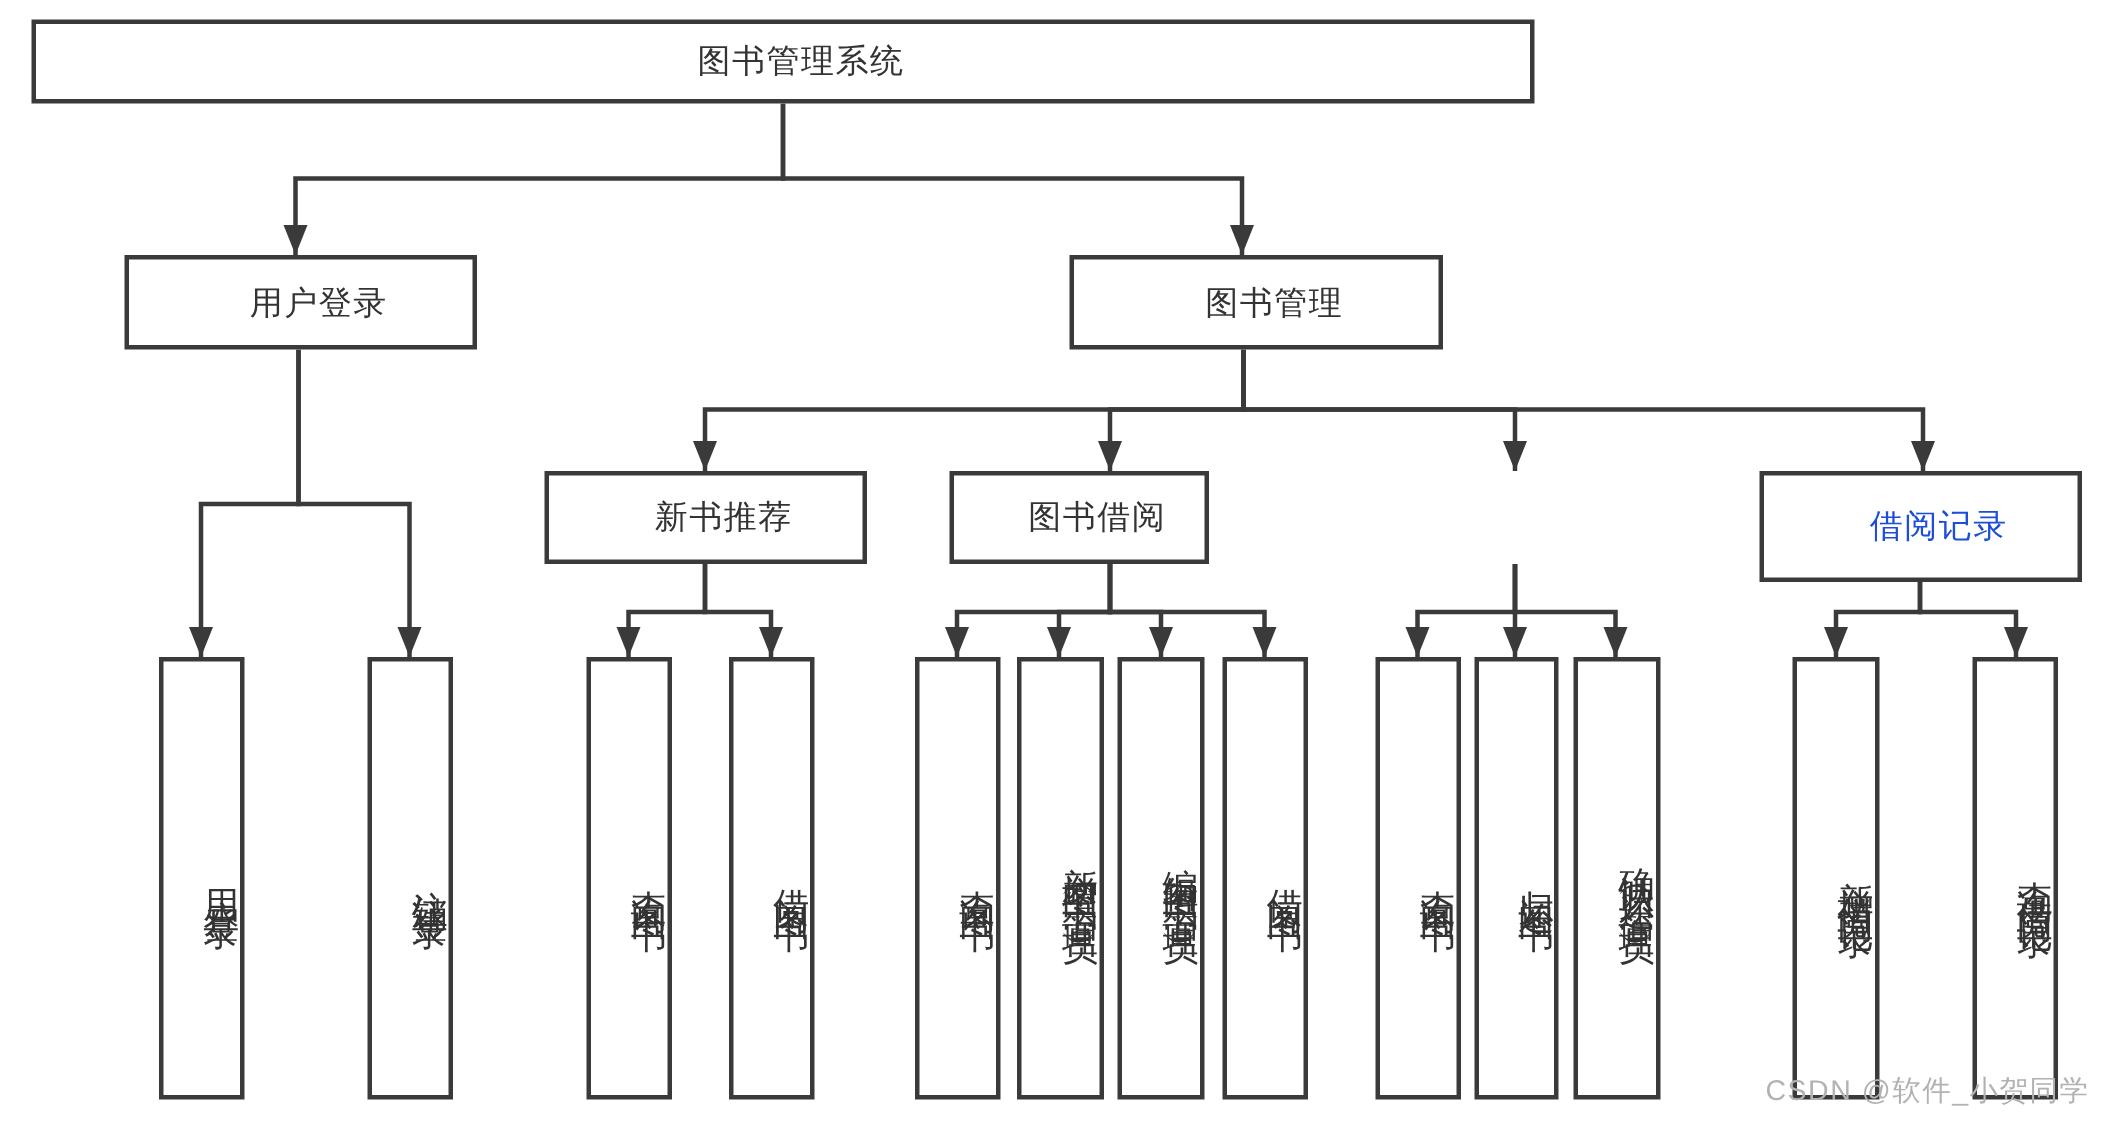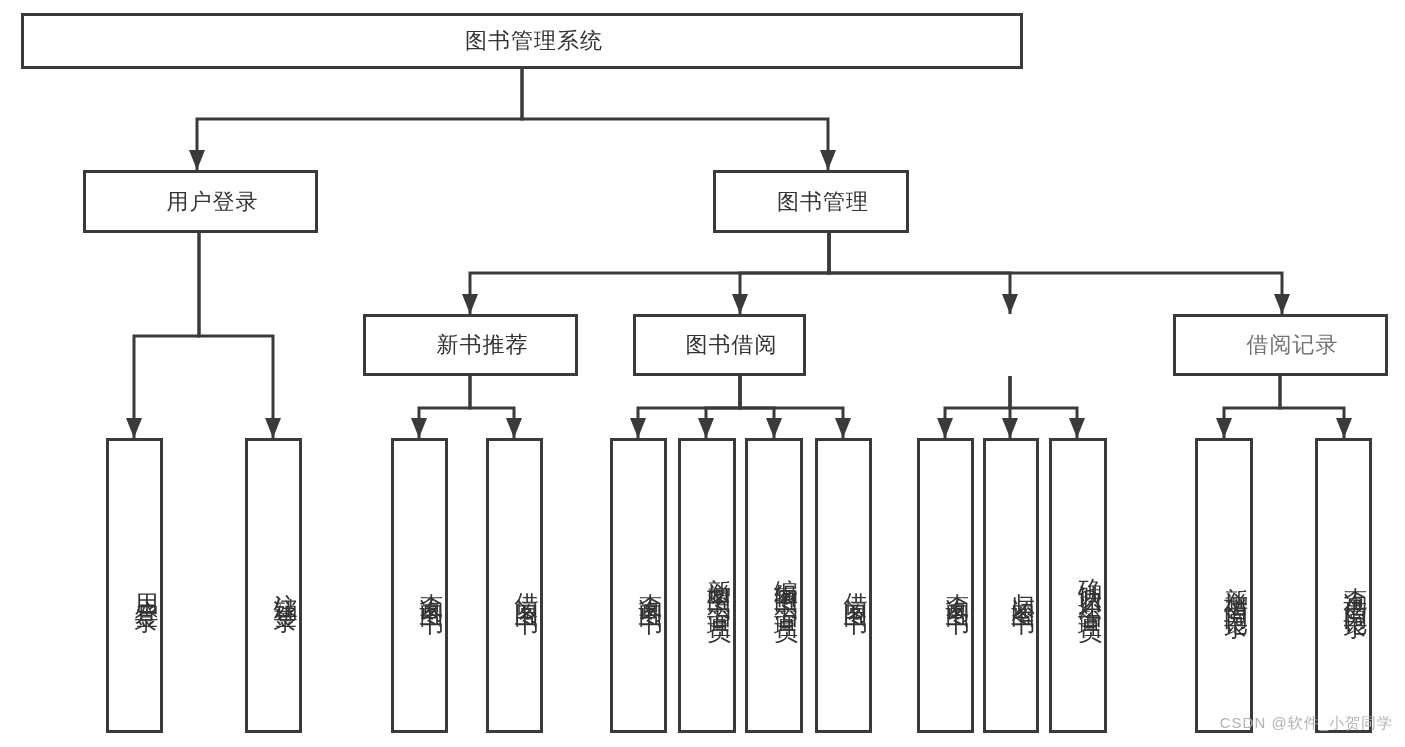--- a/index.html
+++ b/index.html
@@ -44,21 +44,21 @@
     writing-mode: vertical-rl;
     text-orientation: mixed;
     font-size: 24px;
     letter-spacing: 6px;
     line-height: 1;
   }
   #watermark {
     position: absolute;
     right: 12px;
     top: 714px;
-    font-size: 15px;
+    font-size: 19px;
     letter-spacing: 1px;
     z-index: 5;
     white-space: nowrap;
   }
 </style>
 </head>
 <body>
 
 <div id="canvas" style="background: rgb(255, 255, 255);">
   <svg id="edges-svg" width="1405" height="747" viewBox="0 0 1405 747" xmlns="http://www.w3.org/2000/svg">
@@ -98,24 +98,24 @@
       <polygon points="1069,418 1085,418 1077,438" fill="#3a3a3a"></polygon>
       <polyline points="1280,376 1280,408 1224,408 1224,438" fill="none" stroke="#3a3a3a" stroke-width="3"></polyline>
       <polygon points="1216,418 1232,418 1224,438" fill="#3a3a3a"></polygon>
       <polyline points="1280,376 1280,408 1344,408 1344,438" fill="none" stroke="#3a3a3a" stroke-width="3"></polyline>
       <polygon points="1336,418 1352,418 1344,438" fill="#3a3a3a"></polygon>
     </svg>
 
   <div id="watermark" style="color: rgb(178, 178, 178);">CSDN @软件_小贺同学</div>
 <div class="node horizontal" style="left: 21px; top: 13px; width: 1002px; height: 56px; border-color: rgb(58, 58, 58); background: rgb(255, 255, 255); color: rgb(51, 51, 51);">图书管理系统</div>
     <div class="node horizontal" style="left: 83px; top: 170px; width: 235px; height: 63px; border-color: rgb(58, 58, 58); background: rgb(255, 255, 255); color: rgb(51, 51, 51);">用户登录</div>
-    <div class="node horizontal" style="left: 713px; top: 170px; width: 196px; height: 63px; border-color: rgb(58, 58, 58); background: rgb(255, 255, 255); color: rgb(51, 51, 51);">图书管理</div>
+    <div class="node horizontal" style="left: 713px; top: 170px; width: 249px; height: 63px; border-color: rgb(58, 58, 58); background: rgb(255, 255, 255); color: rgb(51, 51, 51);">图书管理</div>
     <div class="node horizontal" style="left: 363px; top: 314px; width: 215px; height: 62px; border-color: rgb(58, 58, 58); background: rgb(255, 255, 255); color: rgb(51, 51, 51); text-align: right;">新书推荐</div>
     <div class="node horizontal" style="left: 633px; top: 314px; width: 173px; height: 62px; border-color: rgb(58, 58, 58); background: rgb(255, 255, 255); color: rgb(51, 51, 51);">图书借阅</div>
-    <div class="node horizontal" style="left: 1173px; top: 314px; width: 215px; height: 62px; border-color: rgb(58, 58, 58); background: rgb(255, 255, 255); color: #737373;">借阅记录</div>
+    <div class="node horizontal" style="left: 1173px; top: 314px; width: 215px; height: 74px; border-color: rgb(58, 58, 58); background: rgb(255, 255, 255); color: #1d4ed8;">借阅记录</div>
     <div class="node vertical" style="left: 106px; top: 438px; width: 57px; height: 295px; border-color: rgb(58, 58, 58); background: rgb(255, 255, 255); color: rgb(51, 51, 51);">用户登录</div>
     <div class="node vertical" style="left: 245px; top: 438px; width: 57px; height: 295px; border-color: rgb(58, 58, 58); background: rgb(255, 255, 255); color: rgb(51, 51, 51);">注销登录</div>
     <div class="node vertical" style="left: 391px; top: 438px; width: 57px; height: 295px; border-color: rgb(58, 58, 58); background: rgb(255, 255, 255); color: rgb(51, 51, 51);">查询图书</div>
     <div class="node vertical" style="left: 486px; top: 438px; width: 57px; height: 295px; border-color: rgb(58, 58, 58); background: rgb(255, 255, 255); color: rgb(51, 51, 51);">借阅图书</div>
     <div class="node vertical" style="left: 610px; top: 438px; width: 57px; height: 295px; border-color: rgb(58, 58, 58); background: rgb(255, 255, 255); color: rgb(51, 51, 51);">查询图书</div>
     <div class="node vertical" style="left: 678px; top: 438px; width: 58px; height: 295px; border-color: rgb(58, 58, 58); background: rgb(255, 255, 255); color: rgb(51, 51, 51);">新增图书（管理员）</div>
     <div class="node vertical" style="left: 745px; top: 438px; width: 58px; height: 295px; border-color: rgb(58, 58, 58); background: rgb(255, 255, 255); color: rgb(51, 51, 51);">编辑图书（管理员）</div>
     <div class="node vertical" style="left: 815px; top: 438px; width: 57px; height: 295px; border-color: rgb(58, 58, 58); background: rgb(255, 255, 255); color: rgb(51, 51, 51);">借阅图书</div>
     <div class="node vertical" style="left: 917px; top: 438px; width: 57px; height: 295px; border-color: rgb(58, 58, 58); background: rgb(255, 255, 255); color: rgb(51, 51, 51);">查询图书</div>
     <div class="node vertical" style="left: 983px; top: 438px; width: 56px; height: 295px; border-color: rgb(58, 58, 58); background: rgb(255, 255, 255); color: rgb(51, 51, 51);">归还图书</div>

